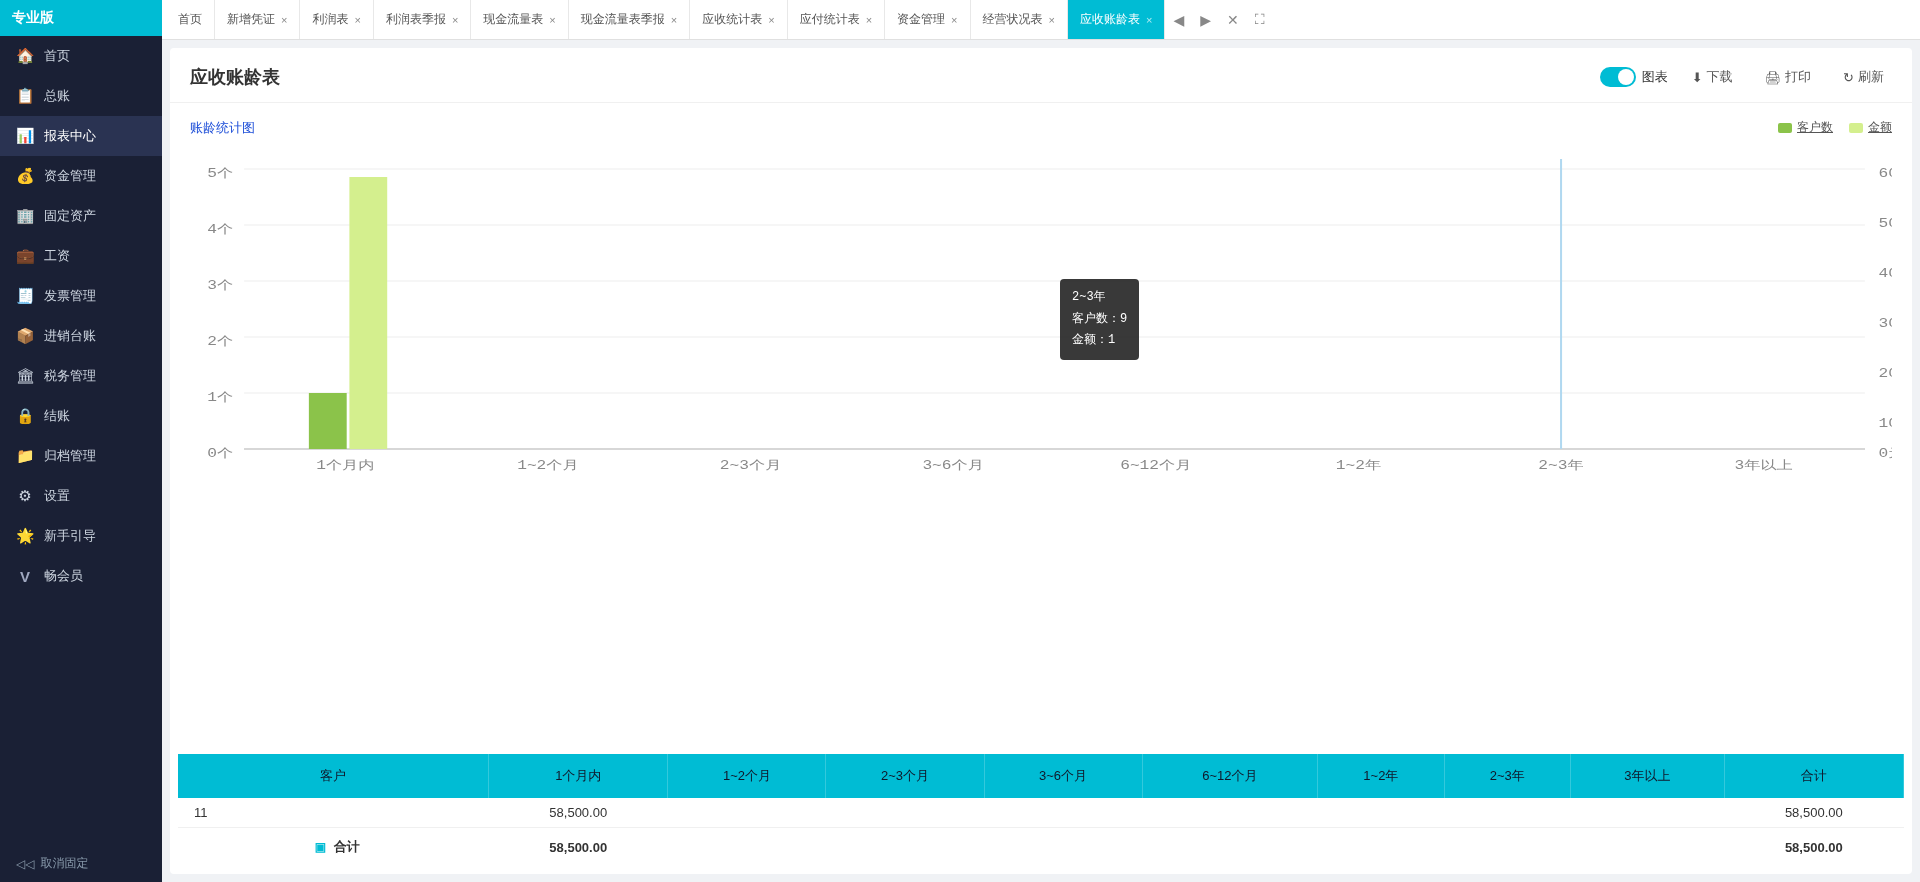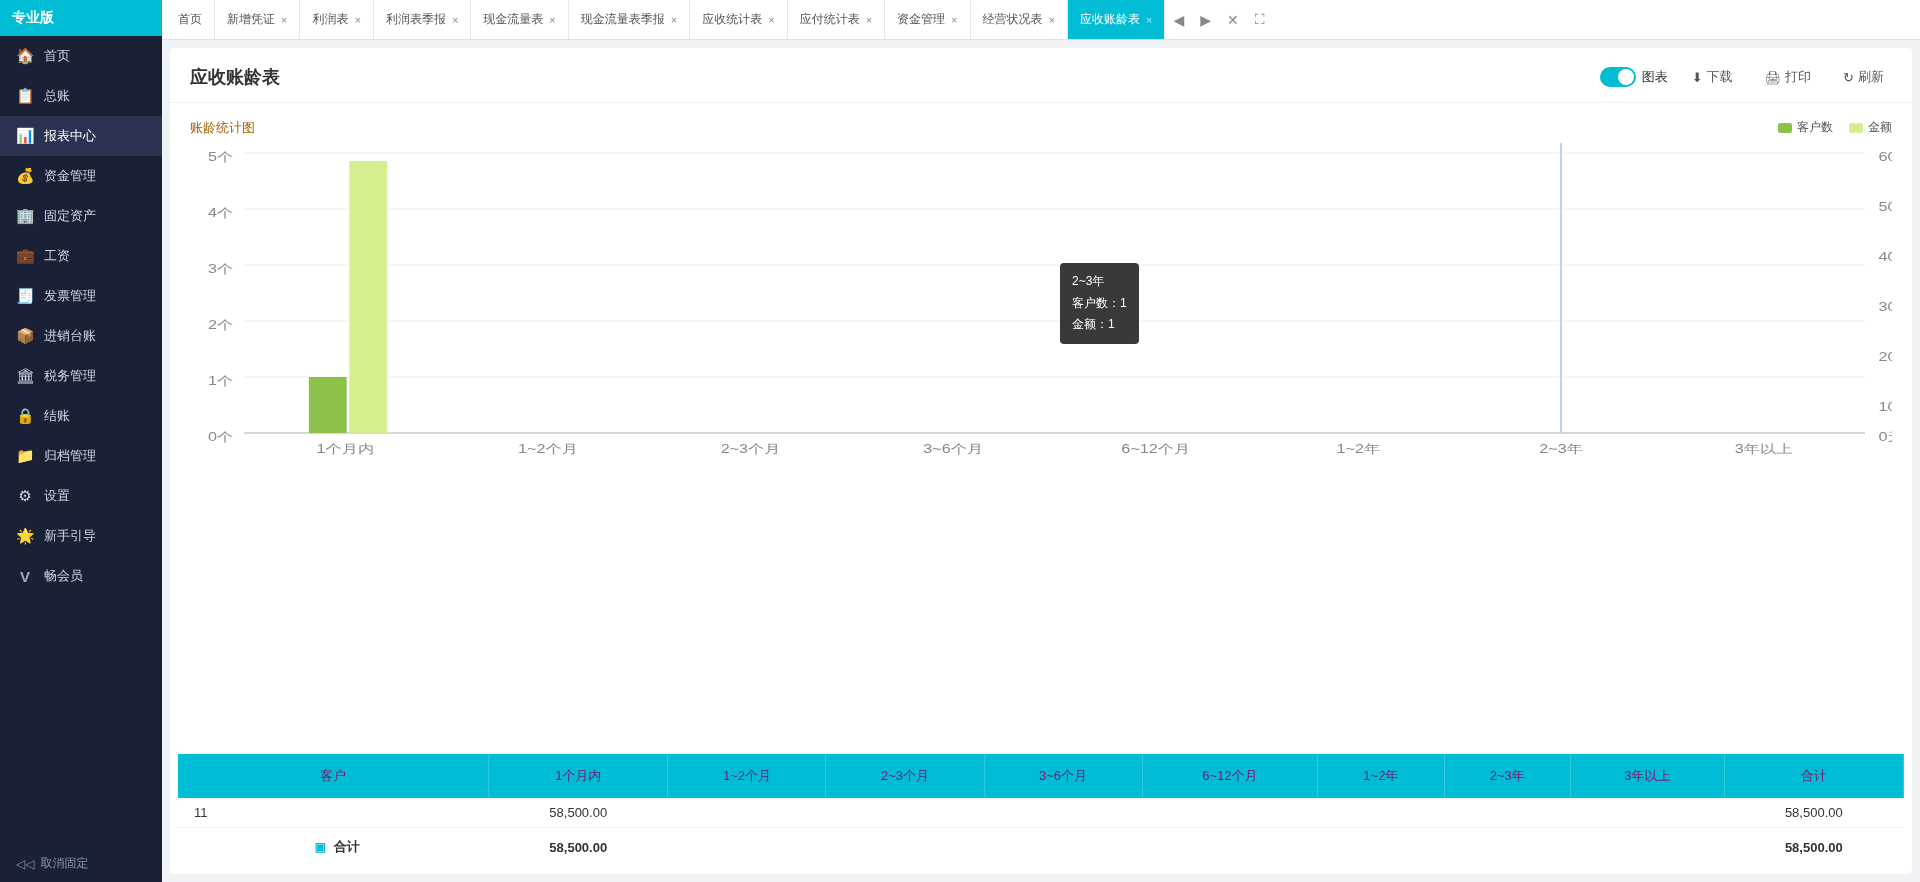--- a/index.html
+++ b/index.html
@@ -163,49 +163,51 @@
 
     
     .chart-area {
       padding: 16px 20px;
       flex: 1;
       position: relative;
       overflow: hidden;
     }
     .chart-title {
       font-size: 13px;
-      color: #a16207;
-      margin-bottom: 6px;
+      color: #1d4ed8;
+      margin-bottom: 22px;
     }
     .chart-legend {
       position: absolute;
       top: 16px;
       right: 20px;
       display: flex;
       gap: 16px;
       font-size: 12px;
       color: #555;
       align-items: center;
     }
     .legend-item {
       display: flex;
       align-items: center;
       gap: 5px;
+      text-decoration: underline;
     }
     .legend-color {
       width: 14px;
       height: 10px;
       border-radius: 2px;
     }
 
     
     .chart-container {
       position: relative;
       width: 100%;
       height: 340px;
+      font-family: Liberation Mono, monospace;
     }
 
     
     .chart-tooltip {
       position: absolute;
       background: rgba(30,30,30,0.88);
       color: white;
       font-size: 12px;
       padding: 8px 12px;
       border-radius: 4px;
@@ -218,21 +220,21 @@
     .table-area {
       padding: 0 8px 8px;
     }
     .data-table {
       width: 100%;
       border-collapse: collapse;
       font-size: 13px;
     }
     .data-table thead tr {
       background: #00bcd4;
-      color: #701a75;
+      color: #0f172a;
       height: 44px;
       border-radius: 19px;
     }
     .data-table thead th {
       text-align: center;
       font-weight: normal;
       padding: 0 8px;
       border-right: 1px solid rgba(255,255,255,0.2);
     }
     .data-table tbody tr {
@@ -458,21 +460,21 @@
           <rect x="88" y="234" width="28" height="56" fill="#8bc34a"></rect>
 
           <rect x="118" y="18" width="28" height="272" fill="#d4ef8e"></rect>
 
           <line x1="1015" y1="0" x2="1015" y2="290" stroke="#b0d8f0" stroke-width="1.5" stroke-dasharray="0"></line>
         </svg>
 
         
         <div class="chart-tooltip" style="left: 870px; top: 120px;">
           <div>2~3年</div>
-          <div>客户数：1</div>
+          <div>客户数：9</div>
           <div>金额：1</div>
         </div>
       </div>
     </div>
 
     <div class="table-area">
       <table class="data-table">
         <thead>
           <tr>
             <th style="width:18%">客户</th>

